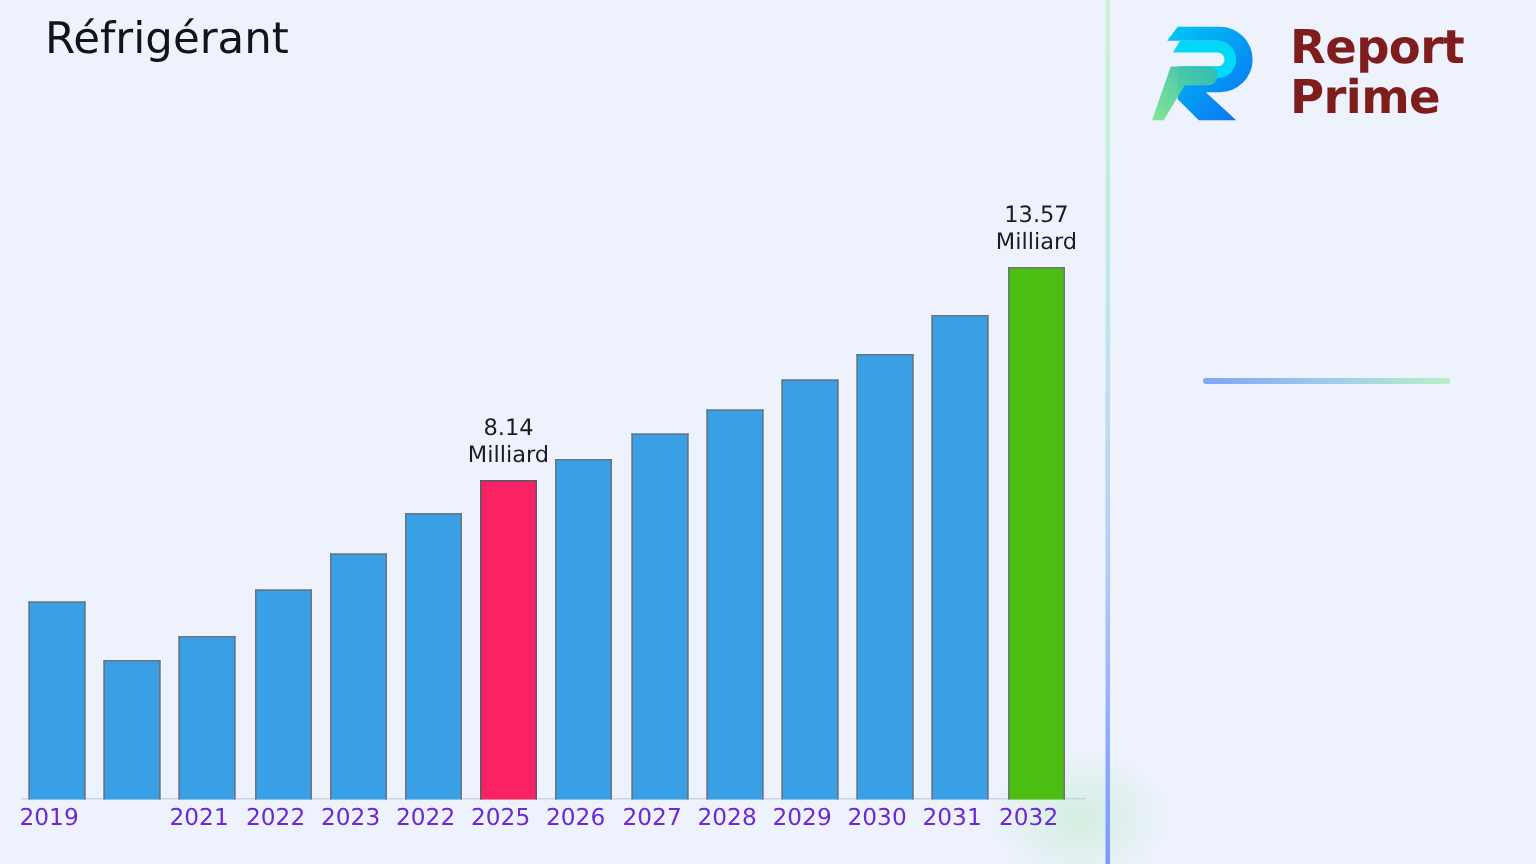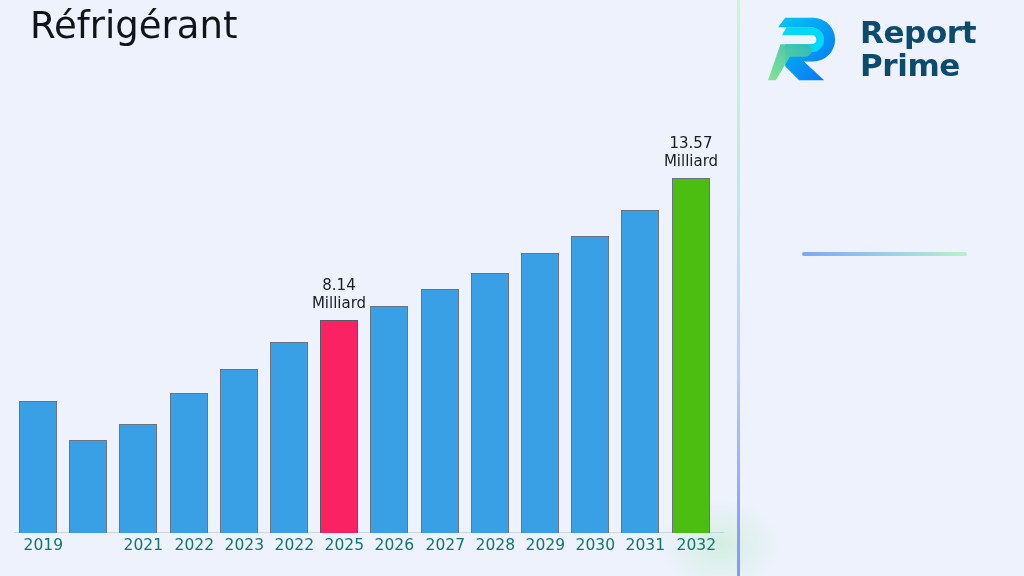--- a/index.html
+++ b/index.html
@@ -23,21 +23,21 @@
 
   
   .divider {
     position:absolute; left:737px; top:0; width:3px; height:576px;
     background:linear-gradient(to bottom,#c9f5cf 0%,#bfeede 22%,#bde3ef 42%,#b3cdf7 65%,#8aa8fb 88%,#7b9cfb 100%);
   }
 
   
   .chart-title {
     position:absolute; left:30px; top:6px; width:430px;
-    font-size:37px; line-height:39px; color:#111418;
+    font-size:29px; line-height:39px; color:#111418;
     font-weight:400; letter-spacing:0px;
   }
 
   
   .plot {
     position:absolute; left:0px; top:0px; width:738px; height:576px;
   }
   .baseline {
     position:absolute; left:14px; top:532px; width:710px; height:1px;
     background:#ccd6e8;
@@ -55,33 +55,33 @@
     position:absolute;
     text-align:center;
     font-size:15px; line-height:18px;
     color:#1a1d21;
     white-space:pre-line;
     pointer-events:none;
   }
 
   .tick {
     position:absolute; top:536px;
-    text-align:right;
-    font-size:15.5px; color:#0f766e;
+    text-align:left;
+    font-size:15.5px; color:#6d28d9;
   }
 
   
   .logo-wrap {
     position:absolute; left:24px; top:10px;
     display:flex; align-items:center; gap:14px;
   }
   .logo-mark { width:78px; height:78px; flex:none; }
   .logo-text {
     font-size:31px; line-height:33px; font-weight:bold;
-    color:#0c4a6e; letter-spacing:-0.4px;
+    color:#7f1d1d; letter-spacing:-0.4px;
   }
 
   .cagr-block {
     position:absolute; left:0; top:248px; width:280px; text-align:center;
   }
   .cagr-value {
     font-size:43px; line-height:50px; color:#111418; font-weight:400;
   }
   .cagr-rule {
     width:165px; height:4px; margin:4px auto 6px auto;

